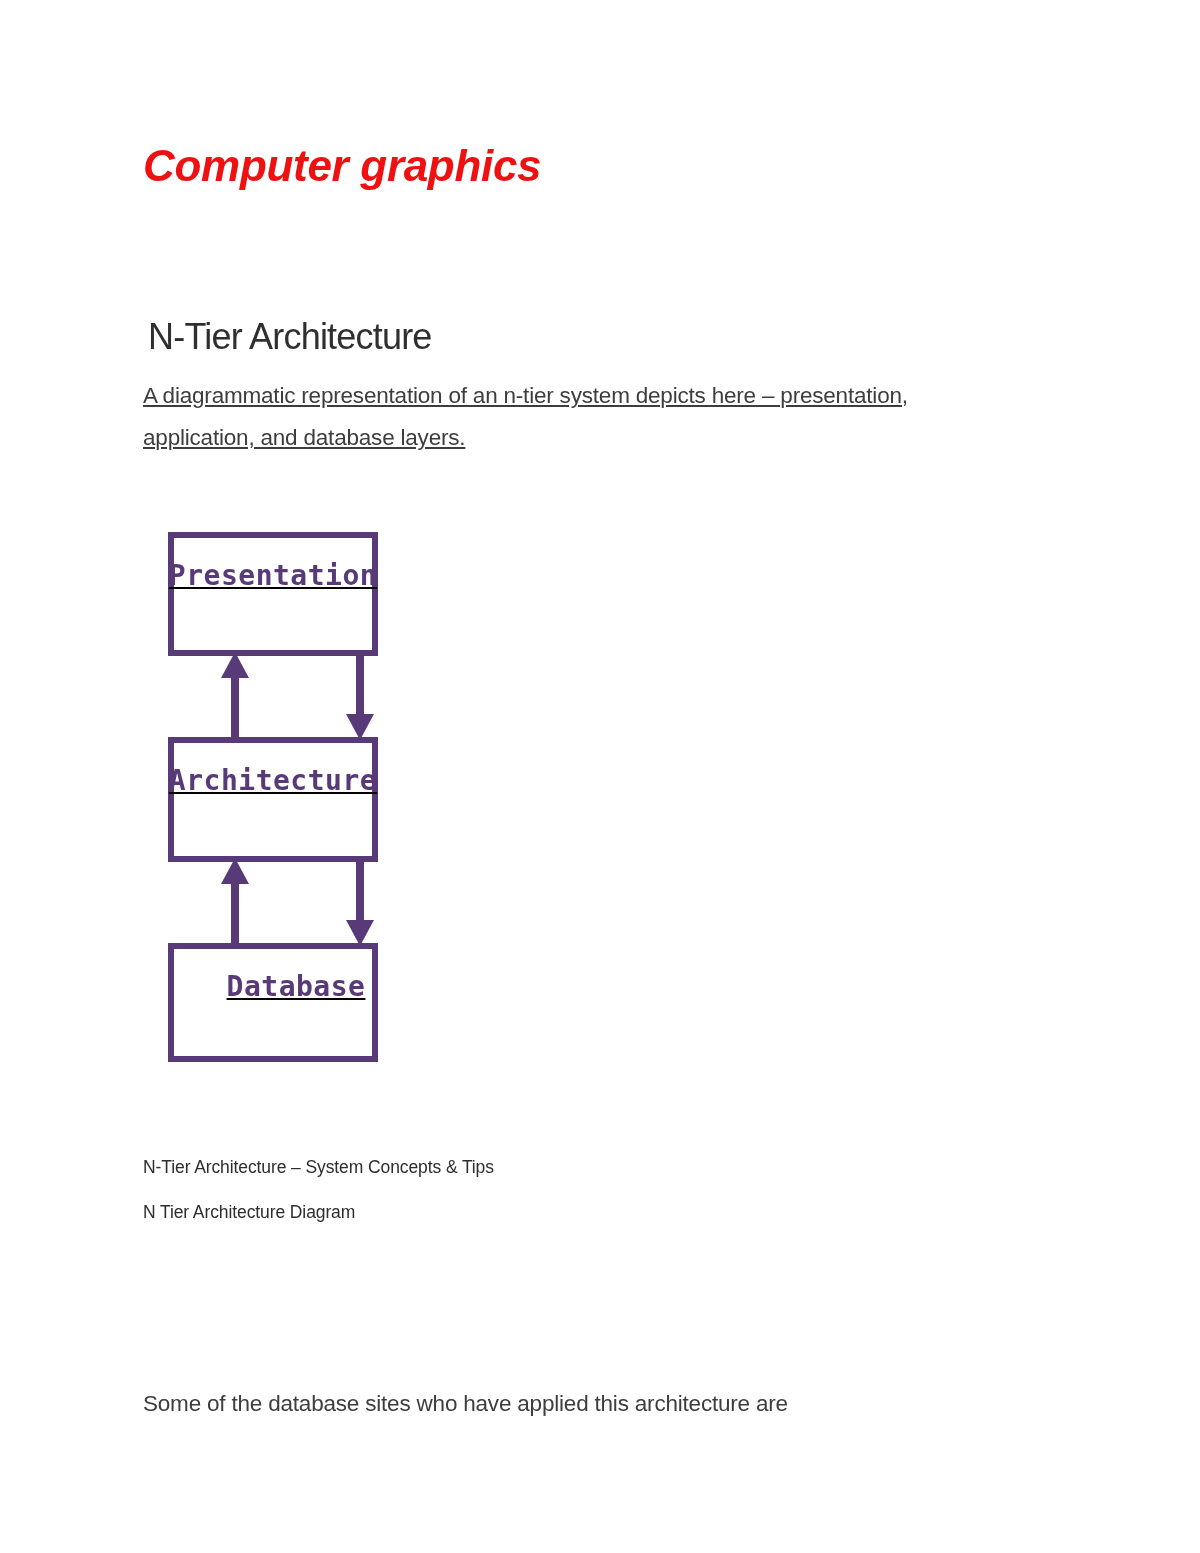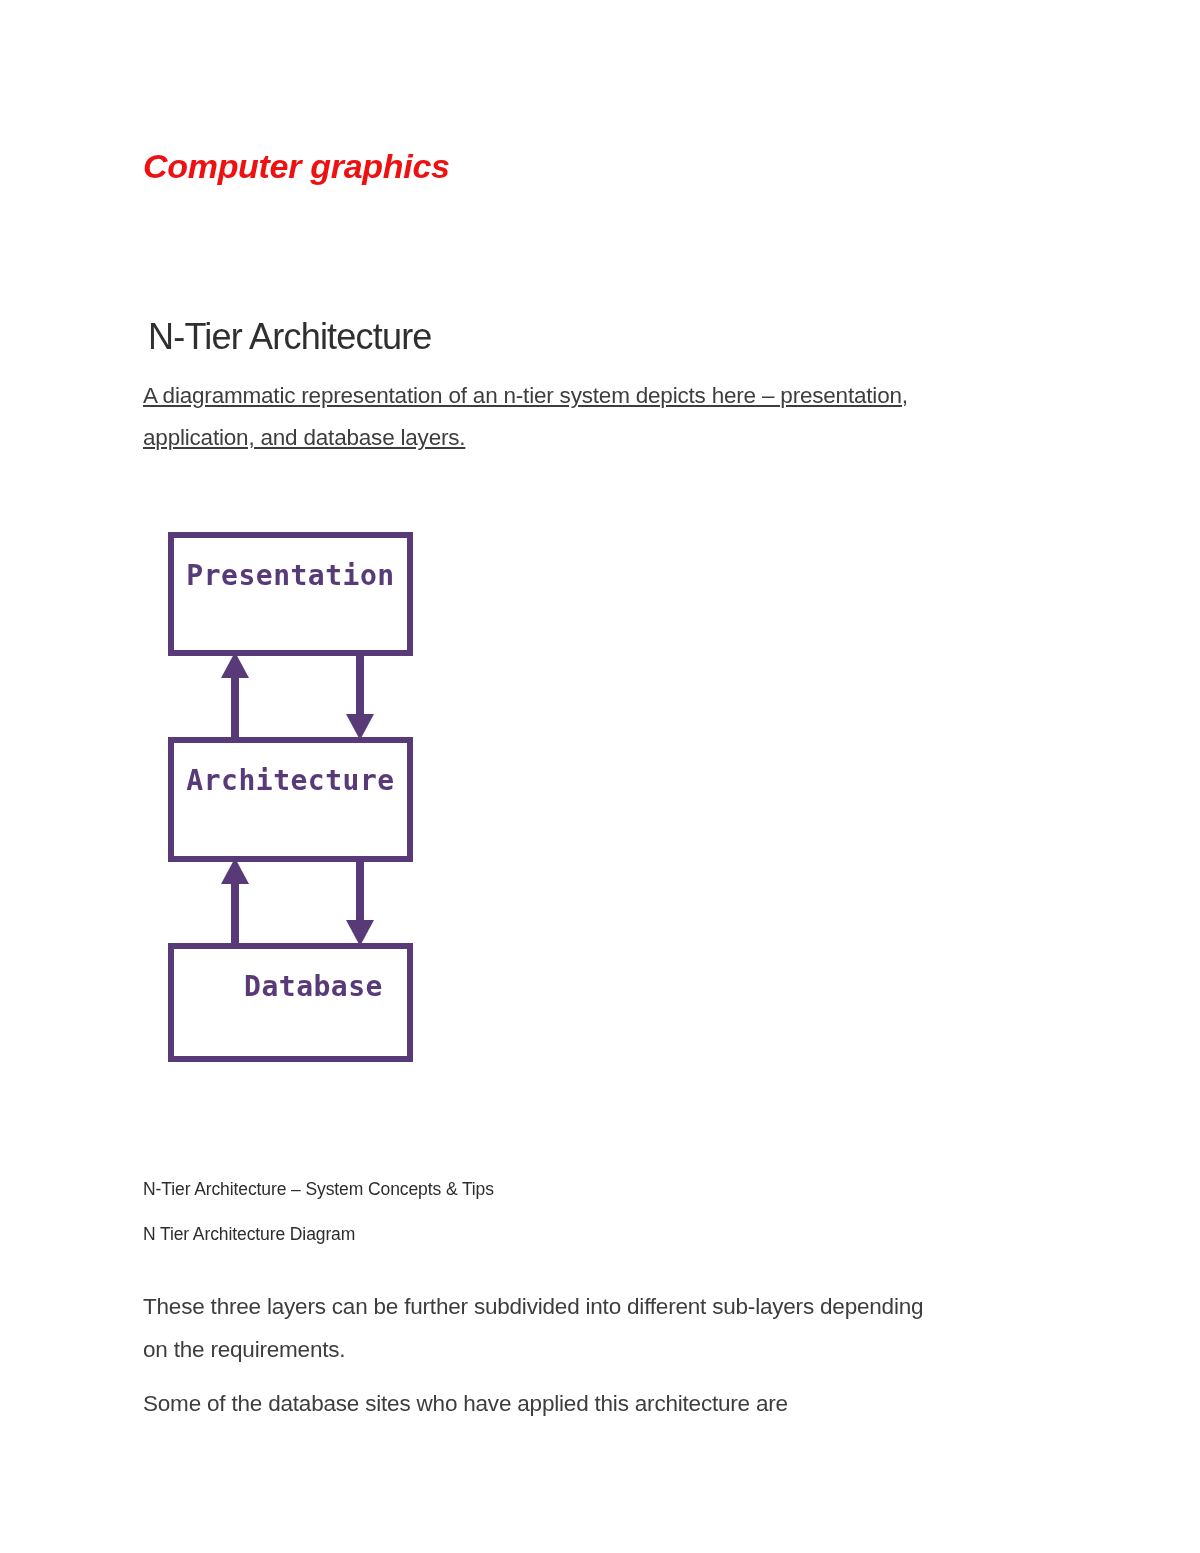--- a/index.html
+++ b/index.html
@@ -17,21 +17,21 @@
     width: 1200px;
     height: 1553px;
     background: #ffffff;
     overflow: hidden;
   }
 
   .doc-title {
     position: absolute;
     left: 143px;
     top: 146px;
-    font-size: 34px;
+    font-size: 44px;
     line-height: 40px;
     font-weight: bold;
     font-style: italic;
     color: var(--red);
     letter-spacing: -0.3px;
     white-space: nowrap;
   }
 
   .h1 {
     position: absolute;
@@ -60,42 +60,42 @@
   .closing { top: 1382px; line-height: 43px; }
 
   .caption {
     position: absolute;
     left: 143px;
     font-size: 17.5px;
     line-height: 22px;
     color: var(--caption);
     letter-spacing: -0.1px;
     white-space: nowrap;
-    margin-top: 22px;
   }
   .caption-1 { top: 1156px; }
   .caption-2 { top: 1201px; }
 
   .diagram {
     position: absolute;
     left: 168px;
     top: 532px;
     width: 245px;
     height: 530px;
   }
 
   .dbox {
     position: absolute;
     left: 0;
-    width: 245px;
+    width: 210px;
     border: 6px solid var(--purple);
     background: #ffffff;
     display: flex;
     justify-content: center;
     align-items: flex-start;
+    text-decoration: underline;
   }
   .dbox-0 { top: 0;     height: 124px; }
   .dbox-1 { top: 205px; height: 125px; }
   .dbox-2 { top: 411px; height: 119px; padding-left: 46px; }
 
   .dbox-label {
     font-family: "DejaVu Sans Mono", monospace;
     font-weight: bold;
     font-size: 28px;
     letter-spacing: 0.5px;
@@ -169,22 +169,18 @@
 
     <div class="dbox dbox-2">
       <span class="dbox-label">Database</span>
     </div>
 
   </div>
 
   <div class="caption caption-1">N-Tier Architecture – System Concepts &amp; Tips</div>
   <div class="caption caption-2">N Tier Architecture Diagram</div>
 
-  <div class="para body-text">
-    <span class="line">These three layers can be further subdivided into different sub-layers depending</span>
-    <span class="line">on the requirements.</span>
-  </div>
 
   <div class="para closing">
     <span class="line">Some of the database sites who have applied this architecture are</span>
   </div>
 
 </div>
 
 </body></html>

